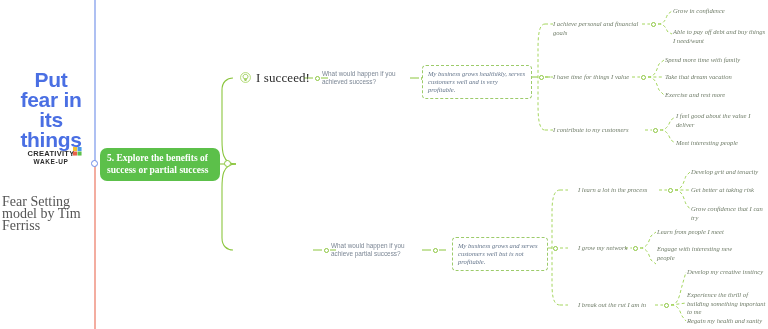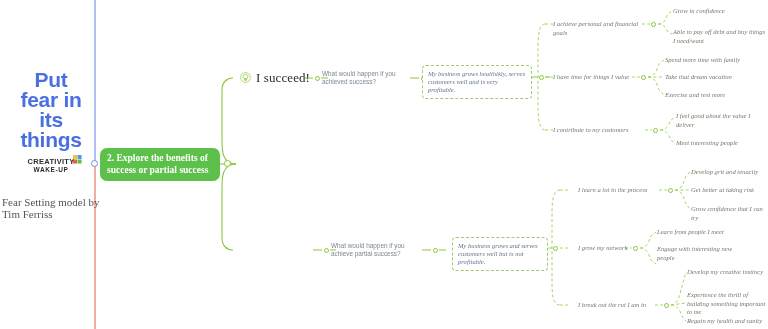--- a/index.html
+++ b/index.html
@@ -40,21 +40,20 @@
   }
   .brand-title {
     font-family: "Liberation Sans", sans-serif;
     font-weight: bold;
     font-size: 21px;
     line-height: 20px;
     color: #4a6fe3;
     letter-spacing: -0.3px;
   }
   .brand-logo {
-    margin-top: 8px;
     display: inline-block;
     position: relative;
     text-align: center;
   }
   .brand-logo .logo-line1 {
     font-family: "Liberation Sans", sans-serif;
     font-weight: bold;
     font-size: 7.5px;
     letter-spacing: 0.3px;
     color: #2b2b2b;
@@ -76,21 +75,21 @@
     top: -3px;
     width: 9px;
     height: 9px;
   }
   .brand-sub {
     position: absolute;
     left: 2px;
     top: 196px;
     width: 105px;
     font-family: "Liberation Serif", serif;
-    font-size: 11px;
+    font-size: 14px;
     line-height: 12px;
     color: #555555;
     text-align: left;
   }
 
   
   .central-node {
     position: absolute;
     left: 100px;
     top: 148px;
@@ -257,21 +256,21 @@
       <svg class="logo-spark" viewBox="0 0 10 10">
         <rect x="0" y="0" width="4.5" height="4.5" fill="#f2c230"></rect>
         <rect x="5" y="0" width="4.5" height="4.5" fill="#4a9be8"></rect>
         <rect x="0" y="5" width="4.5" height="4.5" fill="#e8604a"></rect>
         <rect x="5" y="5" width="4.5" height="4.5" fill="#5cc04a"></rect>
       </svg>
     </div>
   </div>
   <div class="brand-sub">Fear Setting model by Tim Ferriss</div>
 
-  <div class="central-node">2. Explore the benefits of success or partial success</div>
+  <div class="central-node">5. Explore the benefits of success or partial success</div>
   <div class="dot dot-blue" style="left:91px; top:160px;"></div>
   <div class="dot" style="left:224px; top:160px;"></div>
 
   <svg class="bulb-icon" style="left:240px; top:72px;" viewBox="0 0 12 12">
     <circle cx="6" cy="6" r="5.4" fill="none" stroke="#a5d65f" stroke-width="0.9"></circle>
     <path d="M6 2.6 C4.3 2.6 3.3 3.9 3.3 5.1 C3.3 6.1 4.1 6.6 4.3 7.3 L7.7 7.3 C7.9 6.6 8.7 6.1 8.7 5.1 C8.7 3.9 7.7 2.6 6 2.6 Z" fill="none" stroke="#8cc63f" stroke-width="0.9"></path>
     <line x1="4.5" y1="8.3" x2="7.5" y2="8.3" stroke="#8cc63f" stroke-width="0.9"></line>
     <line x1="5" y1="9.3" x2="7" y2="9.3" stroke="#8cc63f" stroke-width="0.9"></line>
   </svg>
   <div class="node node-l1" style="left:256px; top:71px; width:60px;">I succeed!</div>

